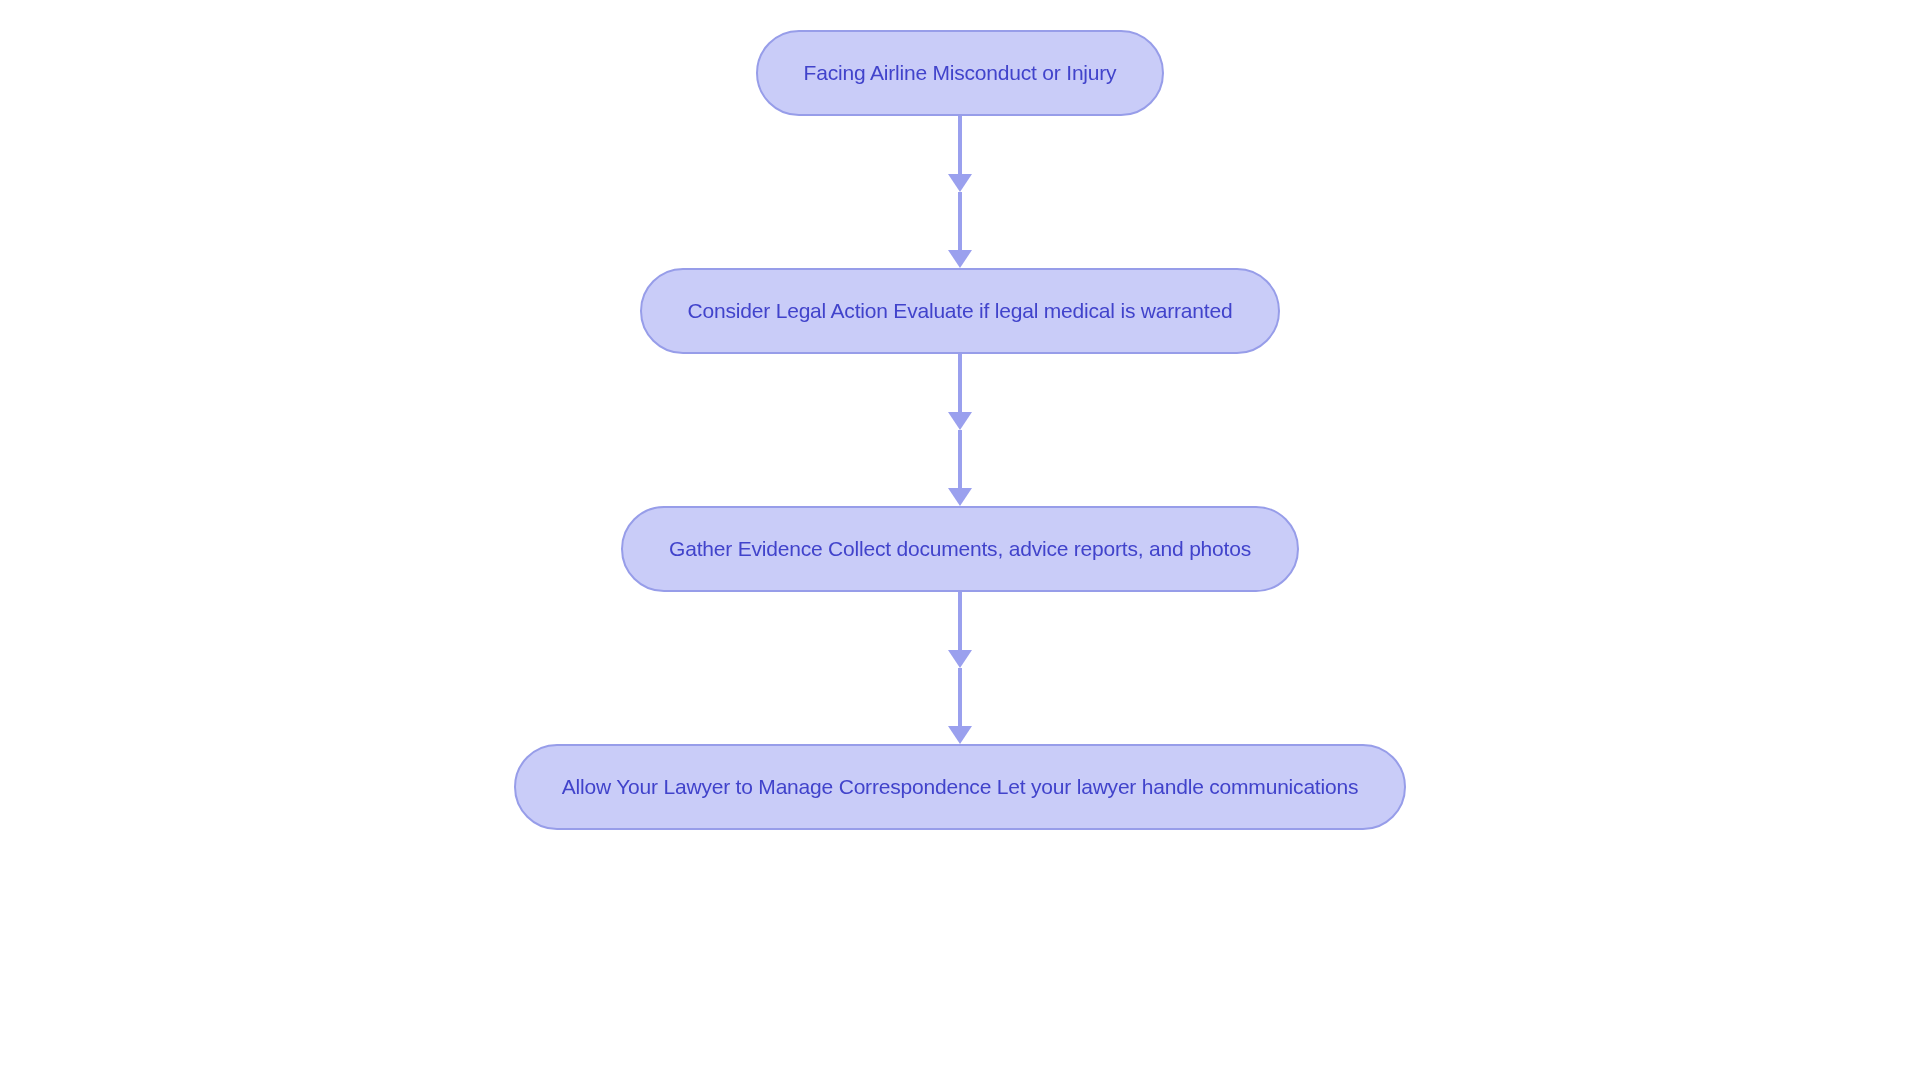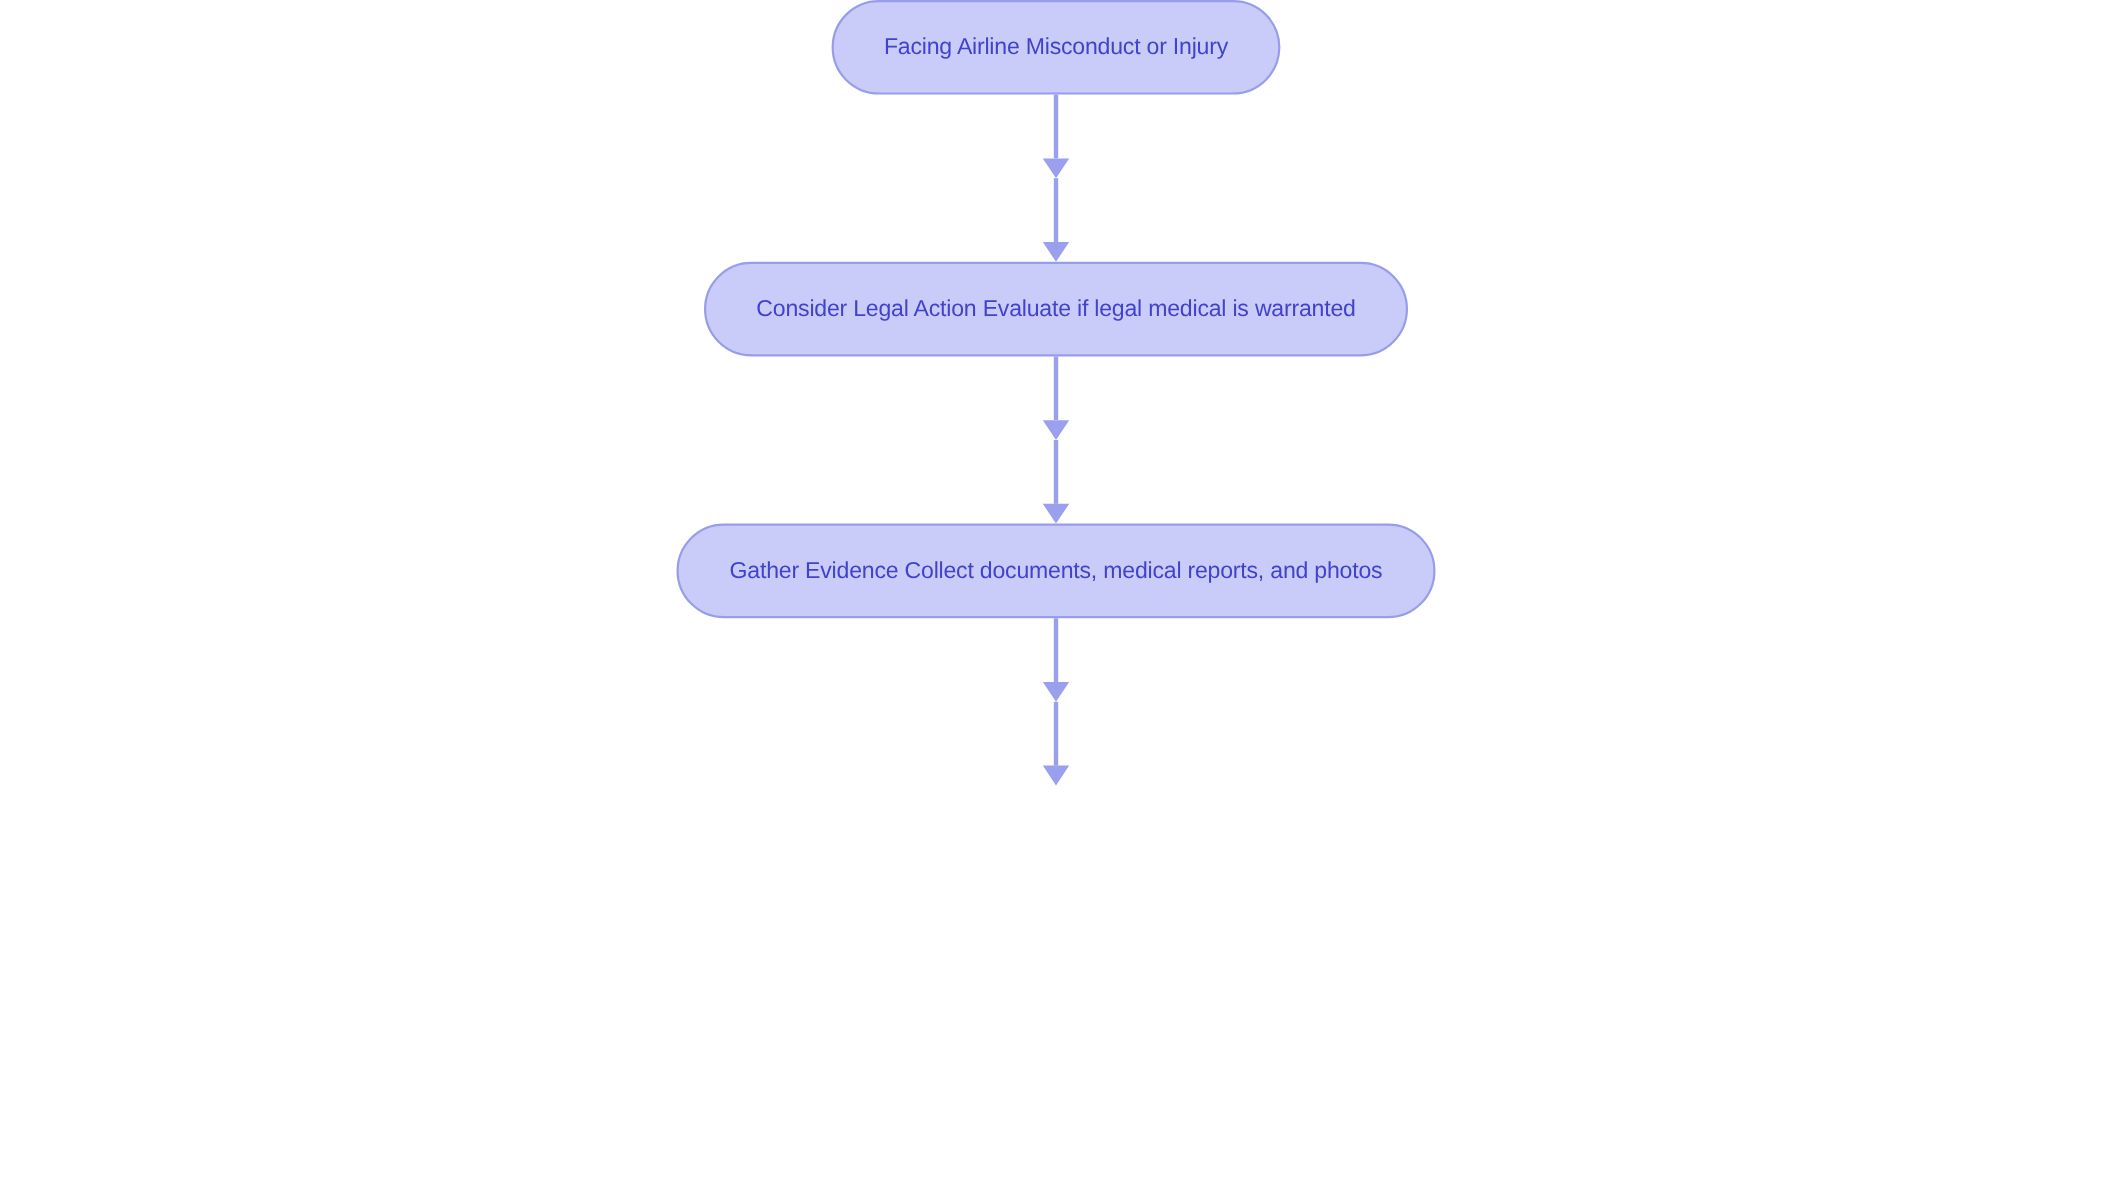--- a/index.html
+++ b/index.html
@@ -14,21 +14,21 @@
     background: var(--bg);
     font-family: "Liberation Sans", sans-serif;
   }
   .canvas {
     width: 1920px;
     height: 854px;
     background: var(--bg);
     display: flex;
     flex-direction: column;
     align-items: center;
-    padding-top: 0;
+    padding-top: 30px;
     overflow: hidden;
   }
   .node {
     height: 86px;
     min-width: 300px;
     max-width: 1200px;
     padding: 0 46px;
     border-radius: 44px;
     background: var(--node-fill);
     border: 2px solid var(--node-border);
@@ -93,28 +93,31 @@
     <div class="connector-head"></div>
   </div>
 
 
   <div class="connector">
     <div class="connector-line"></div>
     <div class="connector-head"></div>
   </div>
 
   <div class="node">
-    <span class="node-label">Gather Evidence Collect documents, medical reports, and photos</span>
+    <span class="node-label">Gather Evidence Collect documents, advice reports, and photos</span>
   </div>
 
   <div class="connector">
     <div class="connector-line"></div>
     <div class="connector-head"></div>
   </div>
 
 
   <div class="connector">
     <div class="connector-line"></div>
     <div class="connector-head"></div>
   </div>
 
+  <div class="node">
+    <span class="node-label">Allow Your Lawyer to Manage Correspondence Let your lawyer handle communications</span>
+  </div>
 
 </div>
 
 </body></html>

